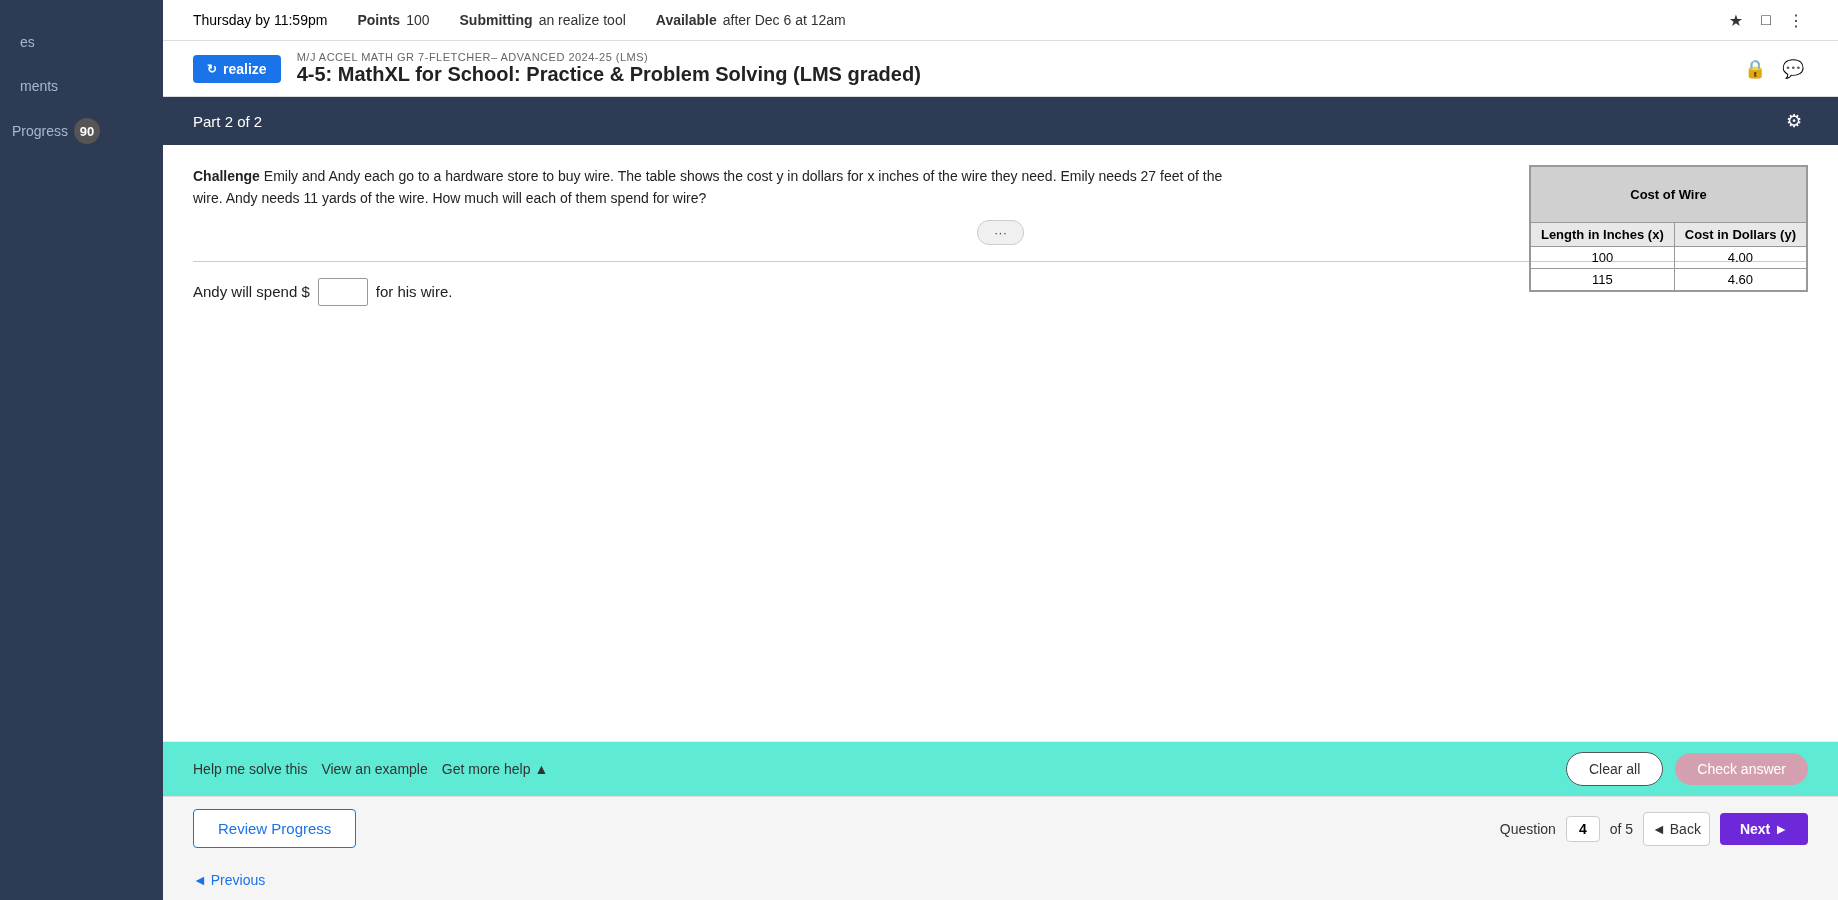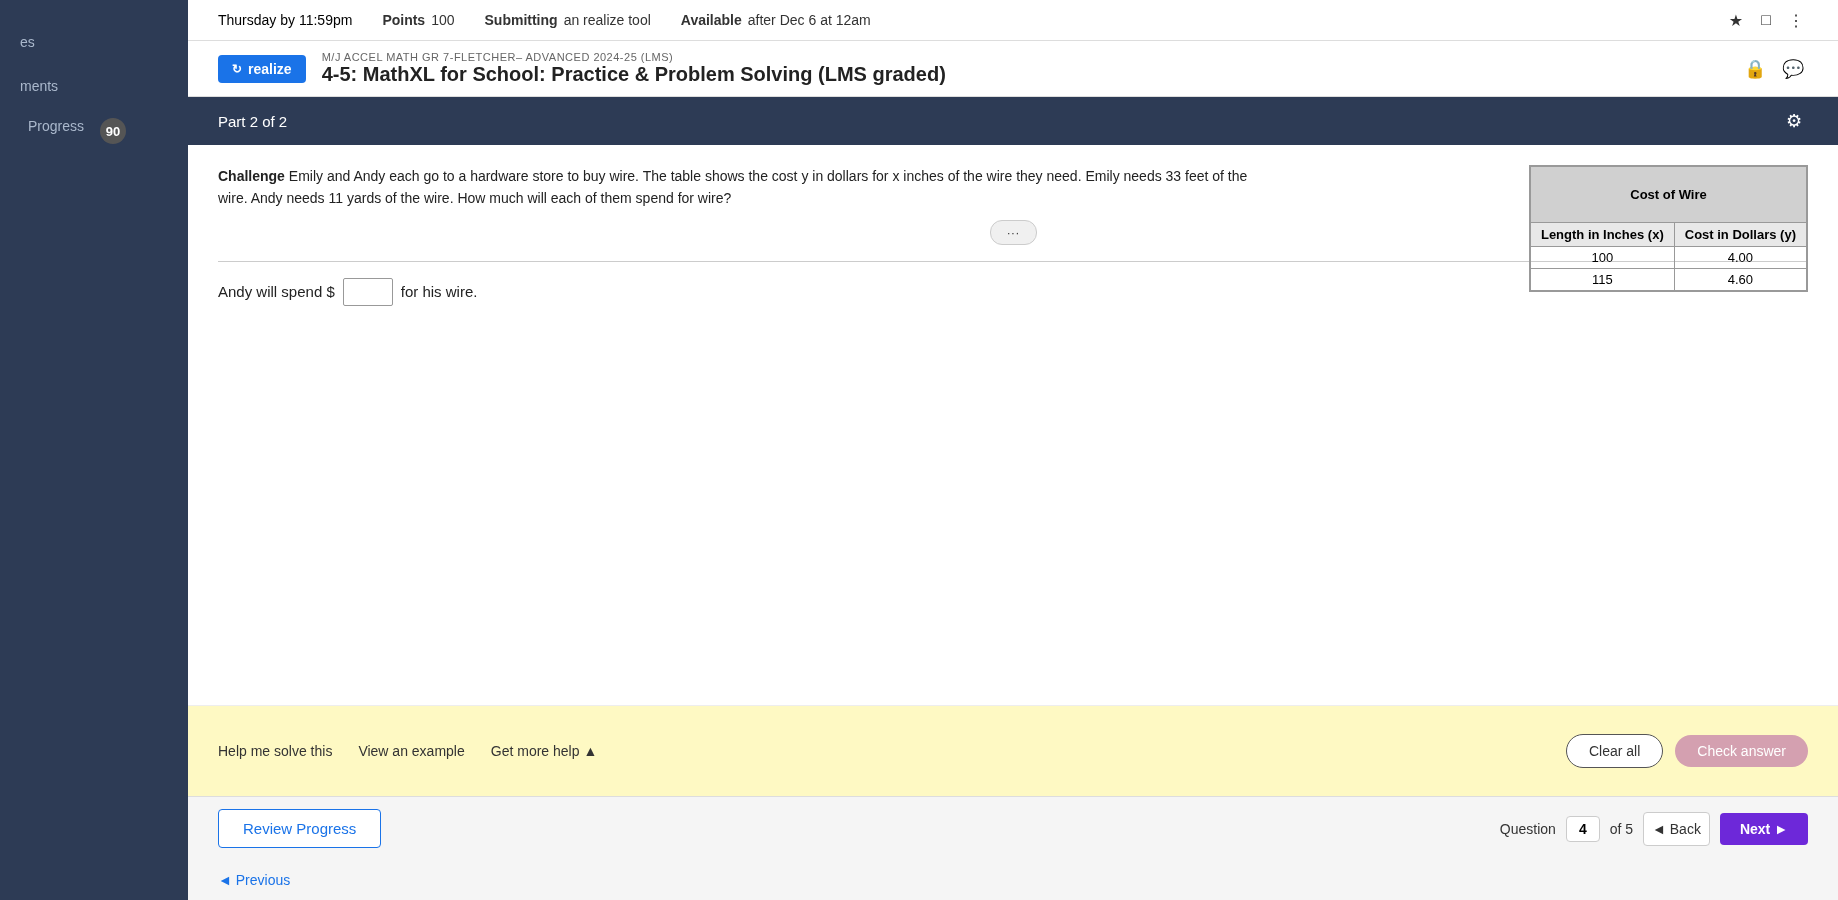--- a/index.html
+++ b/index.html
@@ -13,21 +13,21 @@
 
     .page-wrapper {
       display: flex;
       width: 1838px;
       min-height: 900px;
       background: #fff;
     }
 
     
     .sidebar {
-      width: 188px;
+      width: 163px;
       background: #2d3b55;
       min-height: 900px;
       flex-shrink: 0;
       padding-top: 20px;
     }
 
     .sidebar-item {
       padding: 14px 20px;
       color: #aab8cc;
       font-size: 14px;
@@ -269,23 +269,23 @@
     .divider {
       border: none;
       border-top: 1px solid #ccc;
       margin: 16px 0;
     }
 
     
     .help-row {
       display: flex;
       align-items: center;
-      gap: 26px;
-      padding: 28px 30px;
-      background: #fef9c3;
+      gap: 14px;
+      padding: 10px 30px;
+      background: #5eead4;
       border-top: 1px solid #eee;
     }
 
     .help-link {
       font-size: 14px;
       color: #333;
       cursor: pointer;
       text-decoration: none;
       font-weight: 500;
     }
@@ -421,22 +421,23 @@
       height: 26px;
       display: flex;
       align-items: center;
       justify-content: center;
       font-size: 13px;
       font-weight: bold;
     }
 
     .sidebar-progress-row {
       display: flex;
-      gap: 16px;
-      padding: 10px 28px;
+      align-items: center;
+      gap: 6px;
+      padding: 10px 12px;
       color: #aab8cc;
       font-size: 14px;
     }
   </style>
 </head>
 <body>
 
 <div class="page-wrapper">
 
   <div class="sidebar">
@@ -520,21 +521,21 @@
           <tr>
             <td>115</td>
             <td>4.60</td>
           </tr>
         </tbody>
           </table>
       </div>
 
       <p class="problem-text">
         <strong>Challenge</strong>
-        <span>Emily and Andy each go to a hardware store to buy wire. The table shows the cost y in dollars for x inches of the wire they need. Emily needs 33 feet of the wire. Andy needs 11 yards of the wire. How much will each of them spend for wire?</span>
+        <span>Emily and Andy each go to a hardware store to buy wire. The table shows the cost y in dollars for x inches of the wire they need. Emily needs 27 feet of the wire. Andy needs 11 yards of the wire. How much will each of them spend for wire?</span>
       </p>
 
       <div class="more-btn-row">
         <button class="more-btn">···</button>
       </div>
 
       <hr class="divider">
 
       <div class="answer-row">
         <span>Andy will spend $</span>

